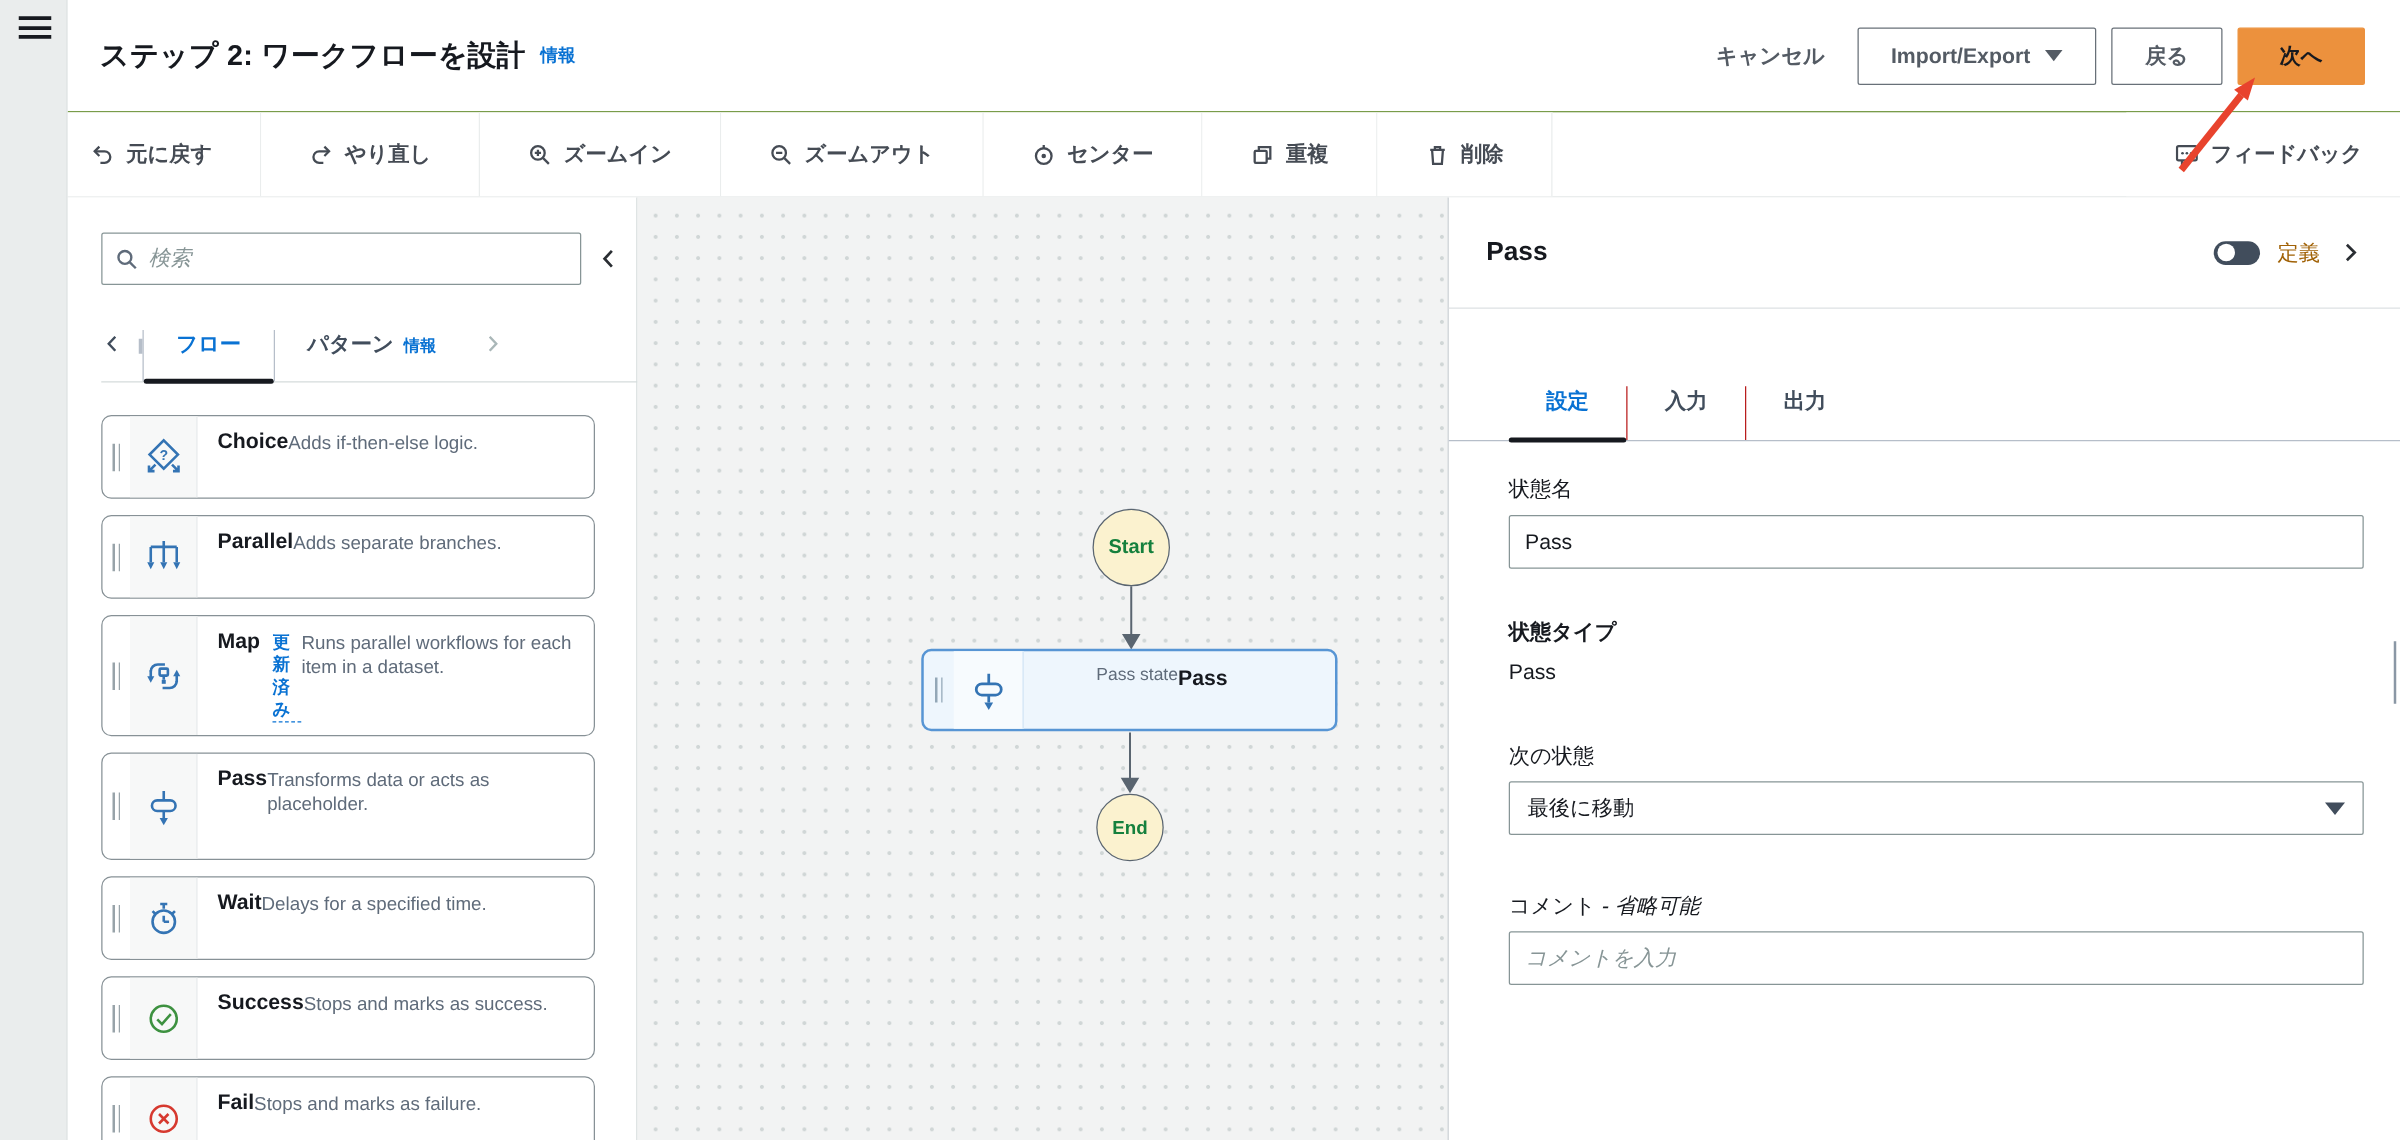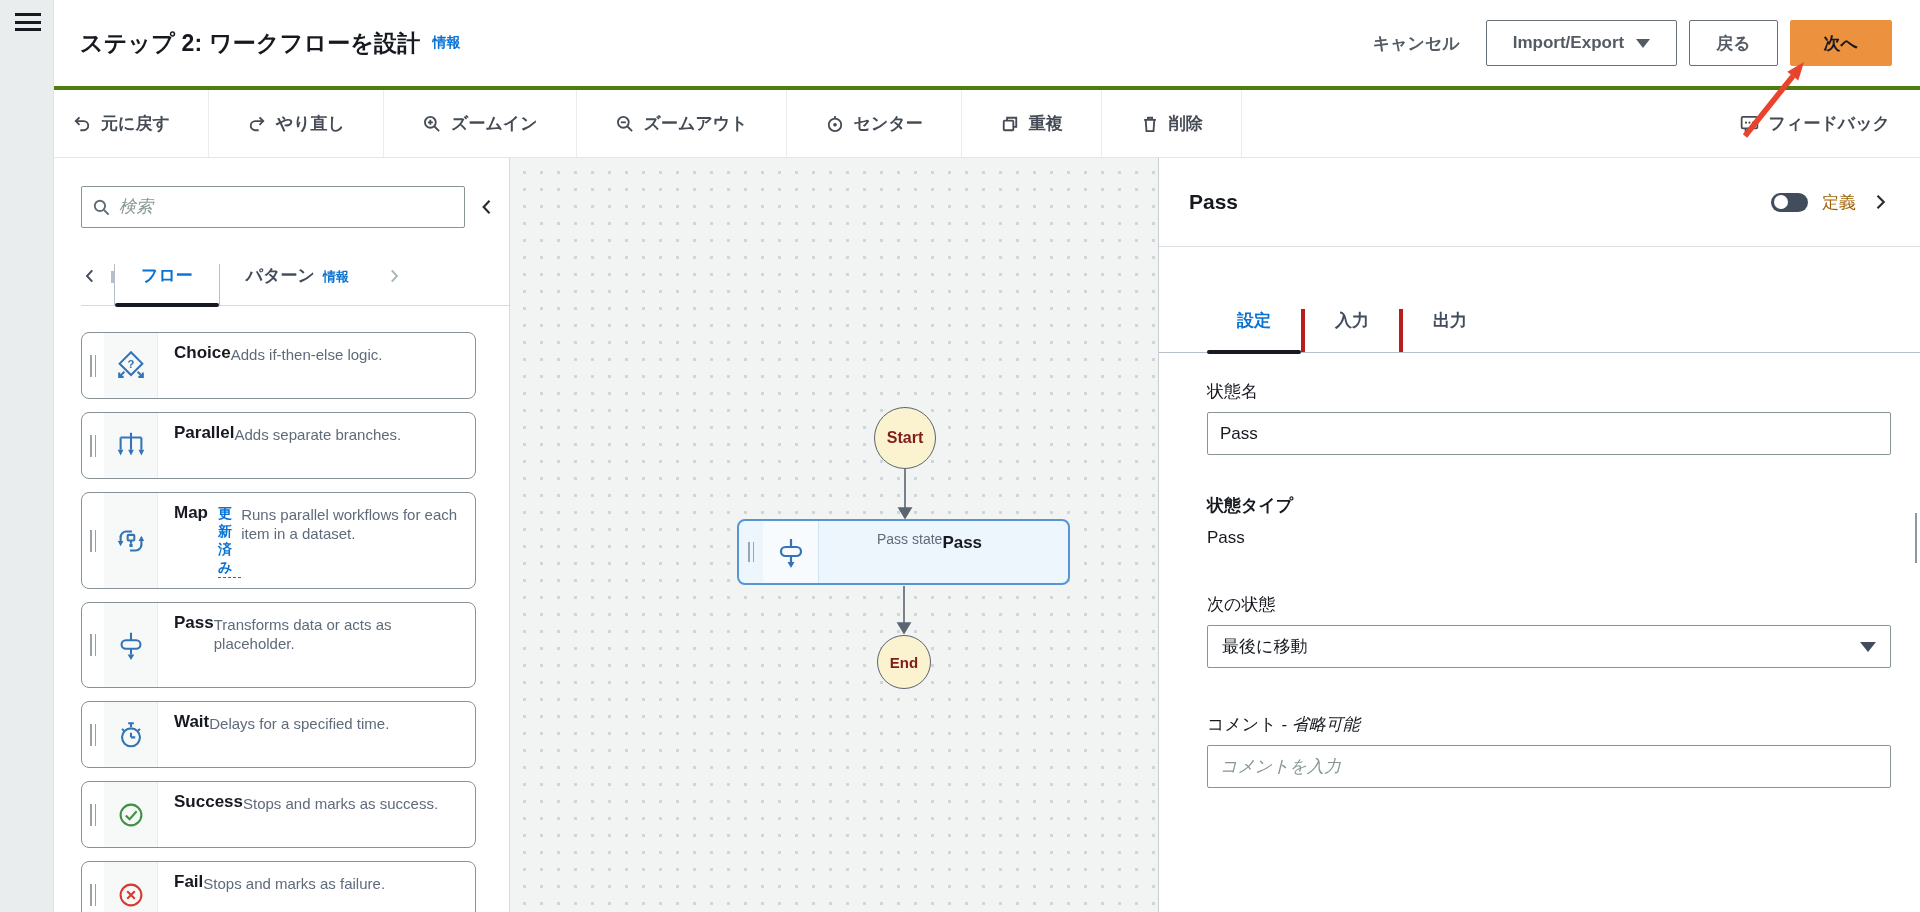--- a/index.html
+++ b/index.html
@@ -9,21 +9,21 @@
   
   .app-strip { position:absolute; left:0; top:0; width:54px; height:912px;
     background:#eaeded; border-right:1px solid #dfe3e3; z-index:5; }
   .hamburger { position:absolute; left:15px; top:13px; width:26px; height:20px; cursor:pointer; }
   .hamburger span { display:block; height:3px; background:#16191f; margin-bottom:4.5px; }
 
   .main { position:absolute; left:54px; top:0; width:1866px; height:912px; }
 
   
   .page-header { position:absolute; left:0; top:0; width:100%; height:90px; background:#fff;
-    border-bottom:4px solid #4d7c0f; display:flex; align-items:center; padding:0 28px 0 26px; }
+    border-bottom:1px solid #4d7c0f; display:flex; align-items:center; padding:0 28px 0 26px; }
   .page-title { font-size:23px; font-weight:700; letter-spacing:.2px; }
   .info-link { color:#0972d3; font-size:14px; font-weight:700; margin-left:12px; cursor:pointer; }
   .header-actions { margin-left:auto; display:flex; align-items:center; gap:12px; }
   .link-btn { color:#545b64; font-size:17px; font-weight:700; padding:0 14px; cursor:pointer; }
   .btn { height:46px; display:inline-flex; align-items:center; justify-content:center;
     border:1px solid #687078; border-radius:2px; background:#fff; color:#545b64;
     font-size:17px; font-weight:700; padding:0 26px; cursor:pointer; gap:12px; }
   .btn-primary { background:#ec913d; border-color:#ec913d; color:#16191f; padding:0 33px; }
   .caret-down { width:0; height:0; border-left:7px solid transparent; border-right:7px solid transparent;
     border-top:9px solid #545b64; display:inline-block; }
@@ -78,21 +78,21 @@
   .state-name { font-size:17px; font-weight:700; color:#16191f; }
   .state-badge { font-size:14px; font-weight:700; color:#0972d3; border-bottom:1px dashed #0972d3;
     cursor:pointer; }
   .state-desc { font-size:15px; color:#5f6b7a; line-height:1.25; margin-top:3px; max-width:280px; }
 
   
   .canvas { flex:1; position:relative; background-color:#f2f3f3;
     background-image:radial-gradient(circle,#d0d6d6 1.5px,transparent 1.7px);
     background-size:17px 17px; background-position:6px 6px; overflow:hidden; }
   .node-circle { position:absolute; border-radius:50%; background:#fbf2cf; border:1px solid #5a6570;
-    display:flex; align-items:center; justify-content:center; font-weight:700; color:#7f1d1d; cursor:pointer; }
+    display:flex; align-items:center; justify-content:center; font-weight:700; color:#15803d; cursor:pointer; }
   .node-start { left:364px; top:249px; width:62px; height:62px; font-size:16px; }
   .node-end { left:367px; top:477px; width:54px; height:54px; font-size:15px; }
   .flow-card { position:absolute; left:227px; top:361px; width:333px; height:66px; background:#eef6fd;
     border:2px solid #5795d4; border-radius:8px; display:flex; align-items:stretch; cursor:pointer; }
   .flow-card .drag-cell { width:24px; }
   .flow-card .drag-bars i { background:#93a7b7; height:20px; }
   .flow-card .icon-cell { width:56px; background:#f7fbfe; border-right:1px solid #cfe4f5; }
   .flow-card .state-text { padding-left:18px; }
   .flow-type { font-size:14px; color:#5f6b7a;margin-left:40px; }
   .flow-name { font-size:17px; font-weight:700; color:#16191f; margin-top:2px; }
@@ -109,21 +109,21 @@
   .panel-header-right { margin-left:auto; display:flex; align-items:center; gap:14px; }
   .toggle { width:37px; height:19px; border-radius:10px; background:#414d5c; position:relative; cursor:pointer; }
   .toggle .knob { position:absolute; left:2.5px; top:2.5px; width:14px; height:14px; border-radius:50%; background:#fff; }
   .toggle-label { font-size:17px; color:#a16207; }
   .panel-chevron { color:#2a2e33; cursor:pointer; display:flex; }
 
   .panel-tabs { display:flex; align-items:flex-end; height:106px; padding:0 30px 0 48px;
     border-bottom:1px solid #b6bec9; }
   .panel-tab { position:relative; padding:0 30px 20px 30px; font-size:17px; font-weight:700;
     color:#414d5c; cursor:pointer; }
-  .panel-tab + .panel-tab { border-left:4px solid #b91c1c; }
+  .panel-tab + .panel-tab { border-left:1px solid #b91c1c; }
   .panel-tab.active { color:#0972d3; }
   .panel-tab.active::after { content:""; position:absolute; left:0; right:0; bottom:-2px; height:4px;
     background:#16191f; border-radius:2px; }
 
   .panel-form { padding:27px 30px 0 48px; }
   .field-label { font-size:17px; color:#16191f; }
   .field-label.bold { font-weight:700; }
   .opt { font-style:italic; }
   .text-input { margin-top:9px; width:684px; height:43px; border:1px solid #879596; border-radius:2px;
     background:#fff; font-size:17px; color:#16191f; padding:0 12px; font-family:inherit; outline:none; display:block; }

